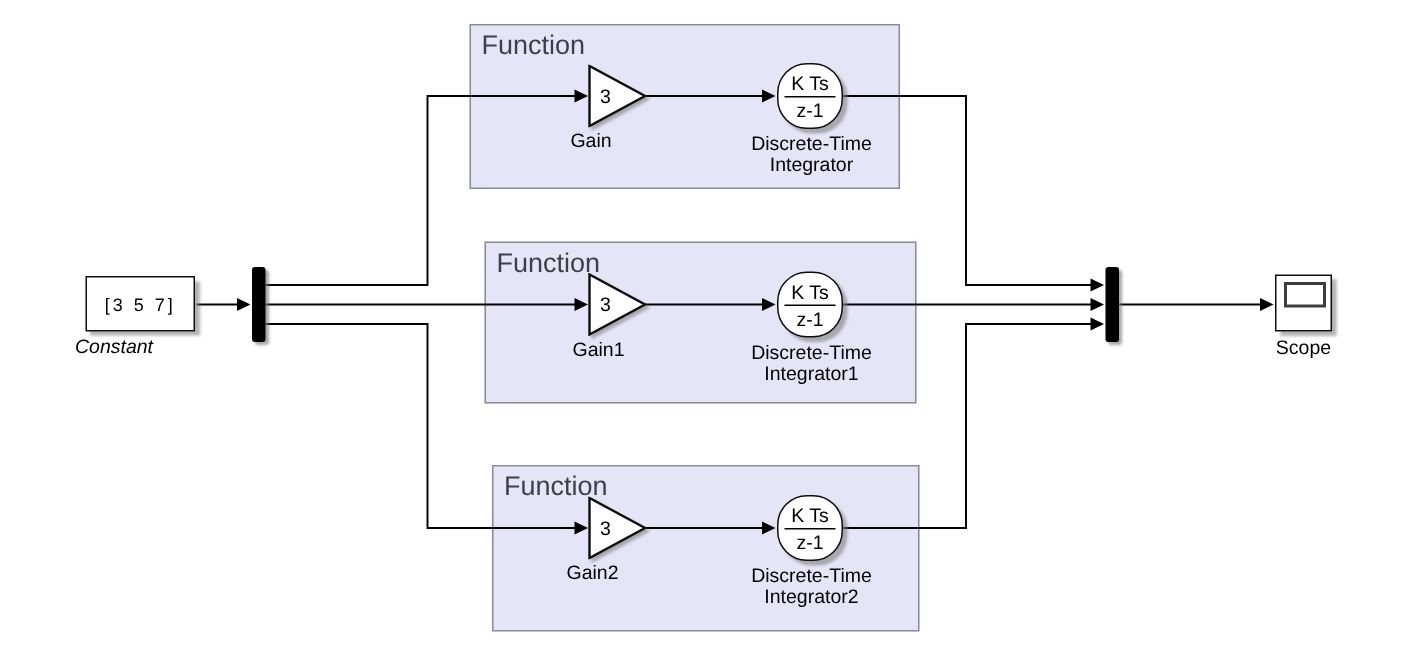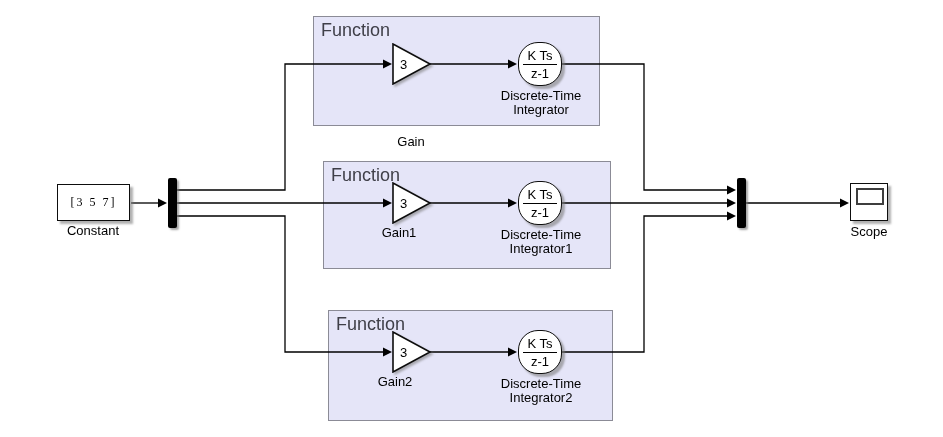--- a/index.html
+++ b/index.html
@@ -41,21 +41,21 @@
   .sblock {
     position: absolute;
     background: #ffffff;
     border: 1.6px solid #0d0d0d;
     box-sizing: border-box;
     box-shadow: 3px 3px 2px rgba(125,125,125,0.6);
   }
   #block-constant {
     left: 57px; top: 184px; width: 73px; height: 37px;
     display: flex; align-items: center; justify-content: center;
-    font-size: 12px; letter-spacing: 2px; color: #000; font-family: Liberation Serif, serif;
+    font-size: 12px; letter-spacing: 2px; color: #000;
   }
   .dti {
     width: 44px; height: 44px;
     display: flex; flex-direction: column; align-items: center; justify-content: center;
     font-size: 13px; color: #000; border-radius: 20px;
   }
   #block-integrator  { left: 518px; top: 42px;  }
   #block-integrator1 { left: 518px; top: 181px; }
   #block-integrator2 { left: 518px; top: 330px; }
   .dti .num { width: 34px; text-align: center; border-bottom: 1.4px solid #000; padding-bottom: 1px; }
@@ -91,22 +91,22 @@
 
   .block-label {
     position: absolute;
     font-size: 13px;
     color: #000;
     white-space: nowrap;
     transform: translateX(-50%);
     text-align: center;
     line-height: 14px;
   }
-  #label-constant    { left: 93px;  top: 224px; }
-  #label-gain        { left: 411px; top: 87px; margin-top: 48px;  }
+  #label-constant    { left: 76px;  top: 224px; font-style: italic; }
+  #label-gain        { left: 394px; top: 87px;  }
   #label-gain1       { left: 399px; top: 226px; }
   #label-gain2       { left: 395px; top: 375px; }
   #label-integrator  { left: 541px; top: 89px;  }
   #label-integrator1 { left: 541px; top: 228px; }
   #label-integrator2 { left: 541px; top: 377px; }
   #label-scope       { left: 869px; top: 225px; }
 </style>
 </head>
 <body>
 

